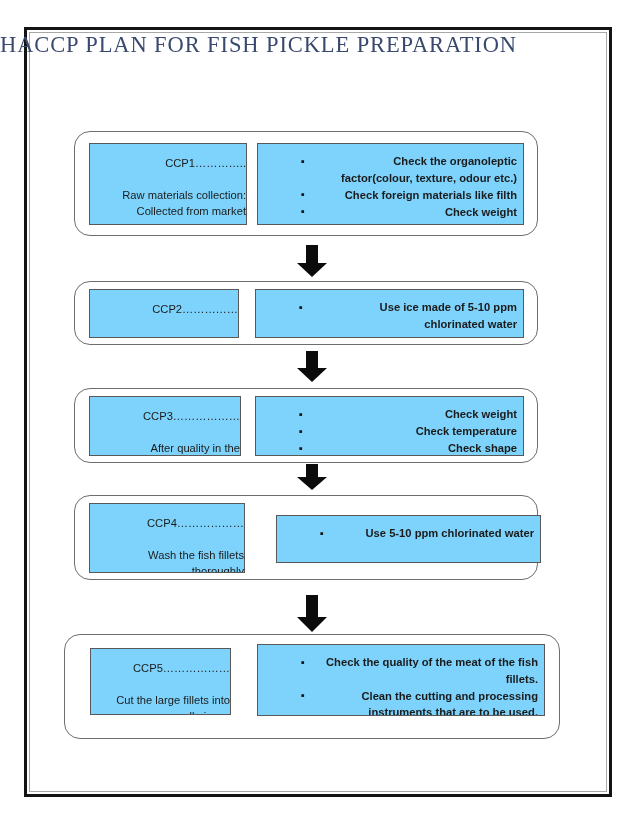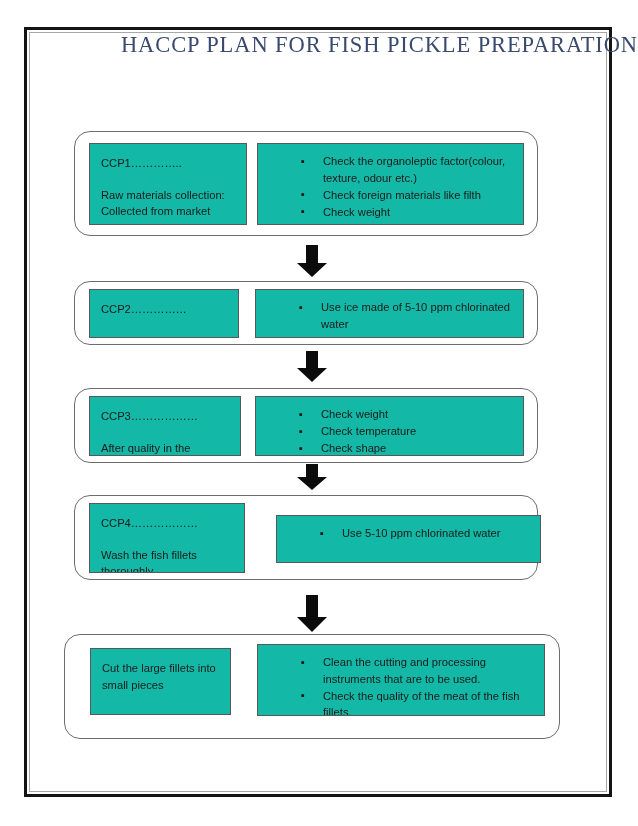--- a/index.html
+++ b/index.html
@@ -34,21 +34,21 @@
     border: 1px solid #a8a8a8;
     box-sizing: border-box;
   }
 
   
   #doc-title {
     position: absolute;
     left: 0;
     top: 32px;
     width: 100%;
-    text-align: right;
+    text-align: left;
     font-family: "Liberation Serif", serif;
     font-size: 22.5px;
     letter-spacing: 0.9px;
     color: #3a4a6e;
     font-variant: small-caps;
     text-transform: uppercase;
     white-space: nowrap;
   }
 
   
@@ -56,22 +56,23 @@
     position: absolute;
     box-sizing: border-box;
     border: 1.4px solid #6d6d6d;
     border-radius: 16px;
     background: #ffffff;
   }
   .inner-box {
     position: absolute;
     box-sizing: border-box;
     border: 1.3px solid #585858;
-    background: #14b8a6;
+    background: #7dd3fc;
     overflow: hidden;
+    text-align: right;
   }
   .left-box {
     padding: 11px 0 0 11px;
   }
   .right-box {
     padding: 9px 6px 0 0;
   }
 
   .stage-code,
   .stage-name-line {
@@ -87,20 +88,21 @@
     padding: 0 0 0 43px;
     list-style: none;
   }
   ul.checks li {
     position: relative;
     font-size: 11.2px;
     color: #1b1b1b;
     line-height: 16.5px;
     margin-bottom: 0.5px;
     padding-left: 22px;
+    font-weight: bold;
   }
   ul.checks li::before {
     content: "\25AA";
     position: absolute;
     left: 0;
     top: -0.5px;
     font-size: 11px;
     color: #111111;
   }
 
@@ -207,22 +209,23 @@
   </div>
 </div>
 
 <div class="arrow" style="left:297px; top:595px; height:38px;">
   <div class="shaft" style="height:22px;"></div>
   <div class="head" style="top:22px; border-top-width:15px;"></div>
 </div>
 
 <div class="ccp-block" style="left:64px; top:634px; width:496px; height:105px;">
   <div class="inner-box left-box" style="left:25px; top:13px; width:141px; height:67px;">
+    <div class="stage-code">CCP5………………</div>
     <div class="stage-name-line">Cut the large fillets into</div>
     <div class="stage-name-line">small pieces</div>
   </div>
   <div class="inner-box right-box" style="left:192px; top:9px; width:288px; height:72px;">
     <ul class="checks">
+      <li>Check the quality of the meat of the fish fillets.</li>
       <li>Clean the cutting and processing instruments that are to be used.</li>
-      <li>Check the quality of the meat of the fish fillets.</li>
     </ul>
   </div>
 </div>
 
 </body></html>

